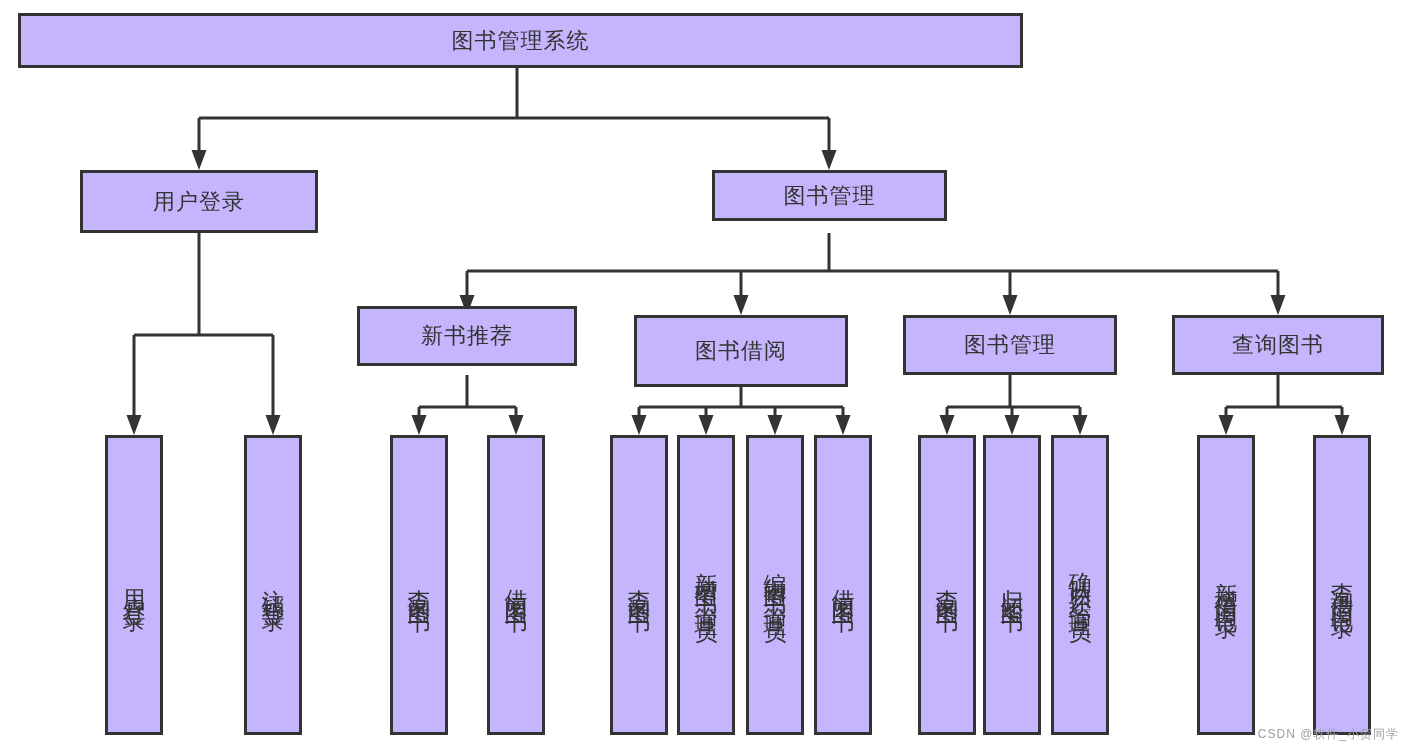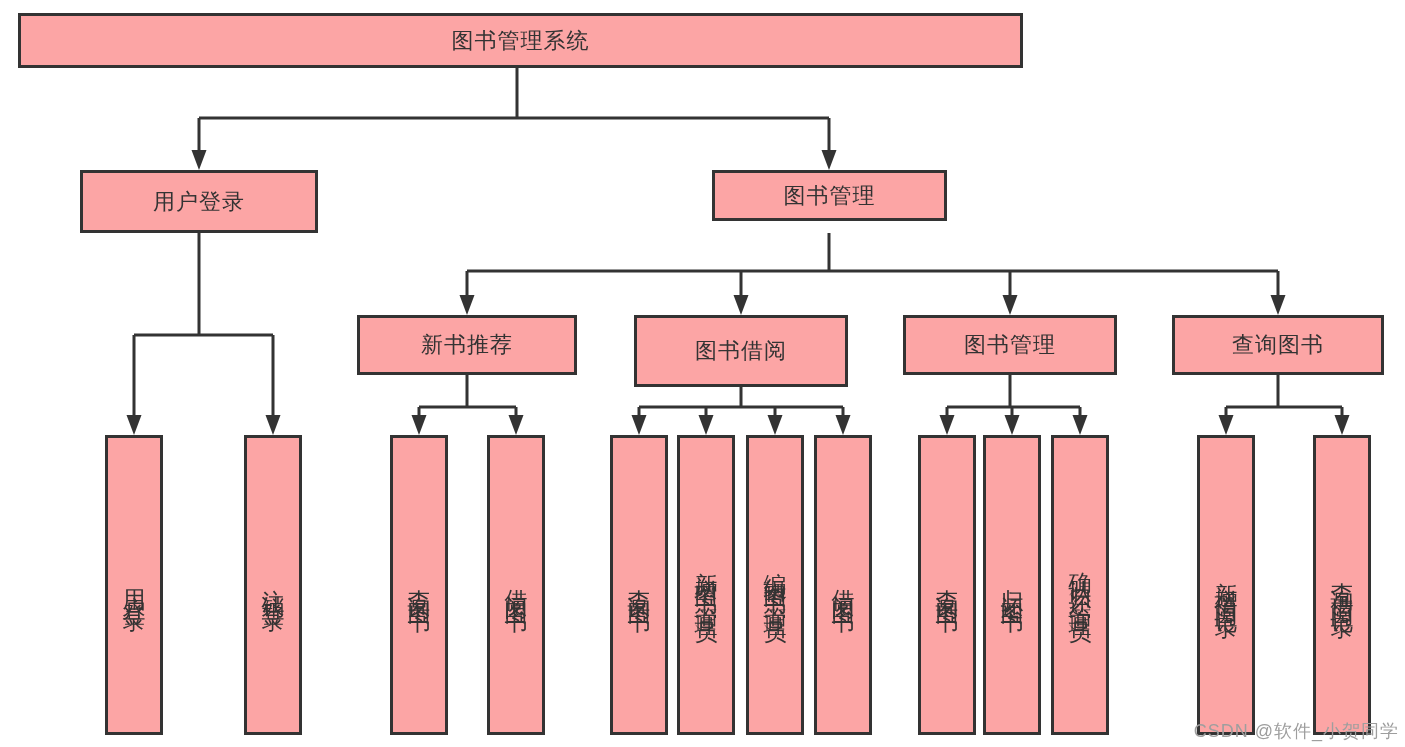--- a/index.html
+++ b/index.html
@@ -4,31 +4,31 @@
 <style>
   html,body{margin:0;padding:0;background:#ffffff;}
   .stage{
     position:relative;width:1405px;height:747px;background:#ffffff;overflow:hidden;
     font-family:"Liberation Sans","DejaVu Sans",sans-serif;color:#333333;
   }
   .wires{position:absolute;left:0;top:0;pointer-events:none;}
   .wires path.wire{fill:none;stroke:#333333;stroke-width:3;}
   .wires path.arrow{fill:#333333;stroke:none;}
   .node{
-    position:absolute;box-sizing:border-box;background:#fca5a5;border:3px solid #333333;
+    position:absolute;box-sizing:border-box;background:#c4b5fd;border:3px solid #333333;
     display:flex;align-items:center;justify-content:center;text-align:center;
   }
   .hnode{font-size:22px;letter-spacing:1px;white-space:nowrap;}
   .vnode{width:58px;top:435px;height:300px;}
   .vnode .vtext{
     writing-mode:vertical-rl;text-orientation:mixed;
     font-size:23px;letter-spacing:7px;line-height:1;white-space:nowrap;
   }
   .watermark{
-    position:absolute;right:6px;bottom:4px;font-size:18px;color:#9e9e9e;
+    position:absolute;right:6px;bottom:4px;font-size:12px;color:#9e9e9e;
     letter-spacing:1px;white-space:nowrap;
   }
 </style>
 </head>
 <body>
 
 <div class="stage">
 
   <svg class="wires" width="1405" height="747" viewBox="0 0 1405 747">
 
@@ -71,21 +71,21 @@
     <span>图书管理系统</span>
   </div>
 
   <div class="node hnode" style="left:80px;top:170px;width:238px;height:63px">
     <span>用户登录</span>
   </div>
   <div class="node hnode" style="left:712px;top:170px;width:235px;height:51px">
     <span>图书管理</span>
   </div>
 
-  <div class="node hnode" style="left:357px;top:315px;width:220px;height:60px">
+  <div class="node hnode" style="left:357px;top:306px;width:220px;height:60px">
     <span>新书推荐</span>
   </div>
   <div class="node hnode" style="left:634px;top:315px;width:214px;height:72px">
     <span>图书借阅</span>
   </div>
   <div class="node hnode" style="left:903px;top:315px;width:214px;height:60px">
     <span>图书管理</span>
   </div>
   <div class="node hnode" style="left:1172px;top:315px;width:212px;height:60px">
     <span>查询图书</span>

